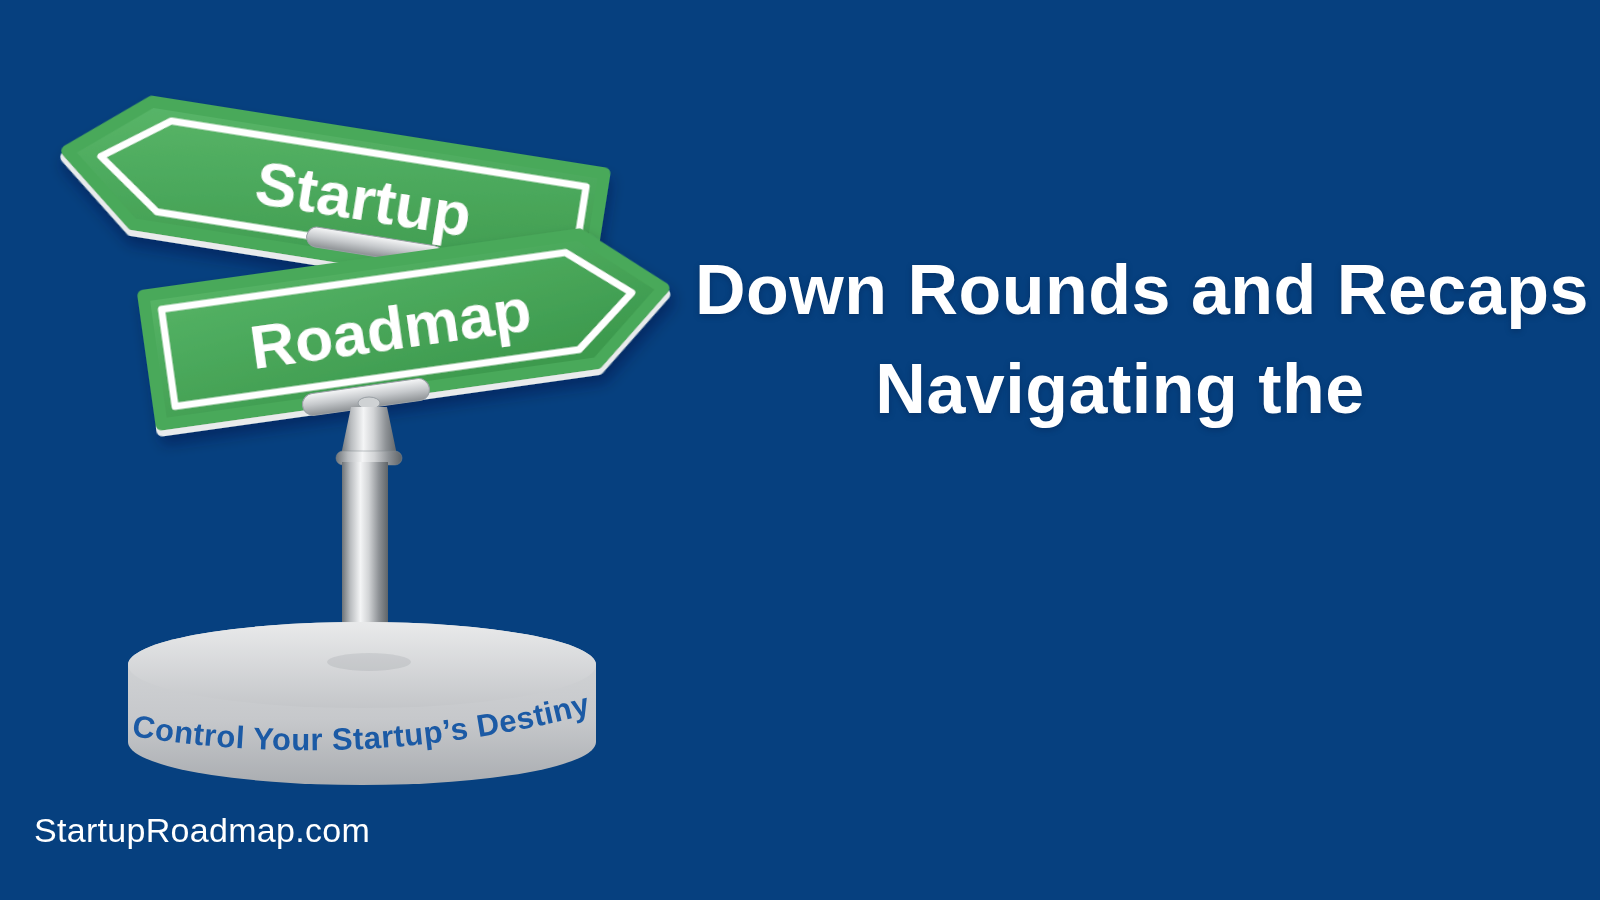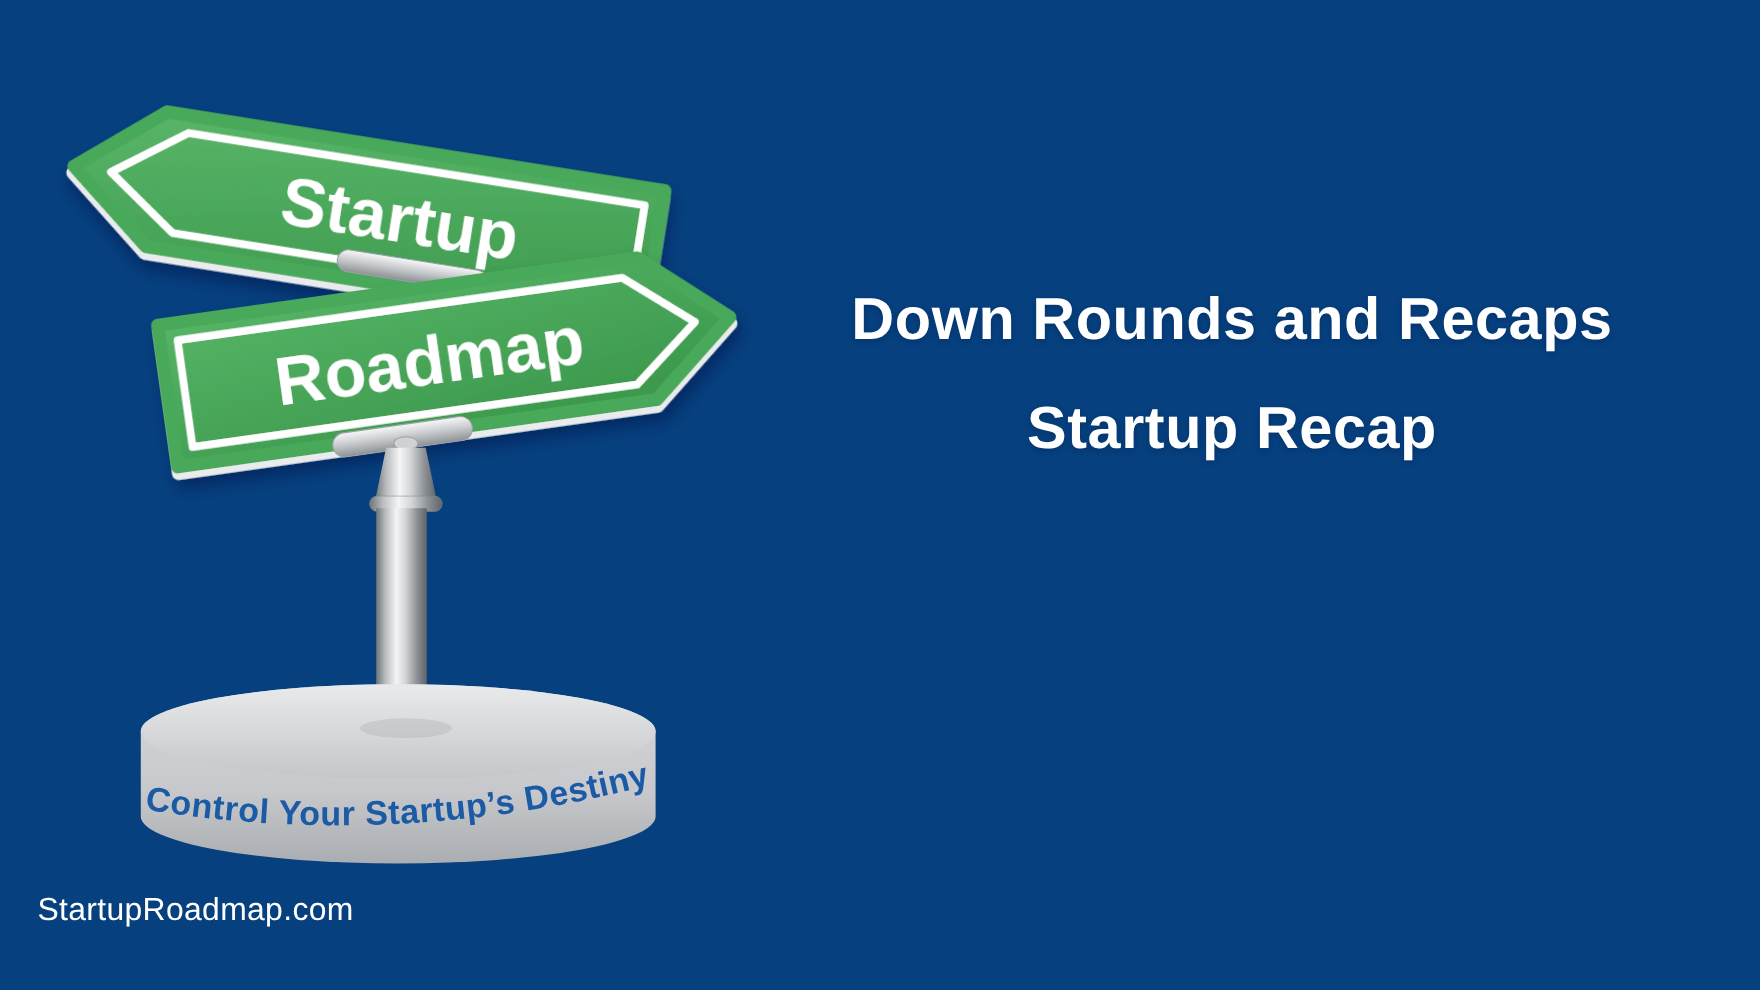--- a/index.html
+++ b/index.html
@@ -12,31 +12,31 @@
   }
   .stage{position:absolute;inset:0;}
   .signpost-svg{position:absolute;left:0;top:0;}
   .title-block{
     position:absolute;
     left:695px;top:241px;width:850px;
     text-align:center;
     color:#ffffff;
   }
   .title-line{
-    font-size:54px;
+    font-size:70px;
     font-weight:700;
     line-height:99px;
     white-space:nowrap;
     letter-spacing:0.5px;
     text-shadow:0 2px 6px rgba(0,10,40,0.25);
   }
   .footer-url{
     position:absolute;
     left:34px;top:811px;
-    font-size:29px;
+    font-size:34px;
     font-weight:400;
     color:#ffffff;
     letter-spacing:0.3px;
   }
   svg text{font-family:"Liberation Sans", sans-serif;}
 </style>
 </head>
 <body>
 
 <div class="stage">
@@ -119,18 +119,18 @@
       <ellipse cx="362" cy="665" rx="234" ry="43" fill="url(#baseTopGrad)"></ellipse>
       <ellipse cx="369" cy="662" rx="42" ry="9" fill="rgba(60,70,80,0.10)"></ellipse>
       <text font-size="31" font-weight="bold" fill="#1b5aa5" letter-spacing="0.5">
         <textPath href="#capPath" startOffset="50%" text-anchor="middle">Control Your Startup’s Destiny</textPath>
       </text>
     </g>
   </svg>
 
   <div class="title-block">
     <div class="title-line">Down Rounds and Recaps</div>
-    <div class="title-line">Startup Recap</div>
+    <div class="title-line">Navigating the</div>
   </div>
 
   <div class="footer-url">StartupRoadmap.com</div>
 
 </div>
 
 </body></html>

